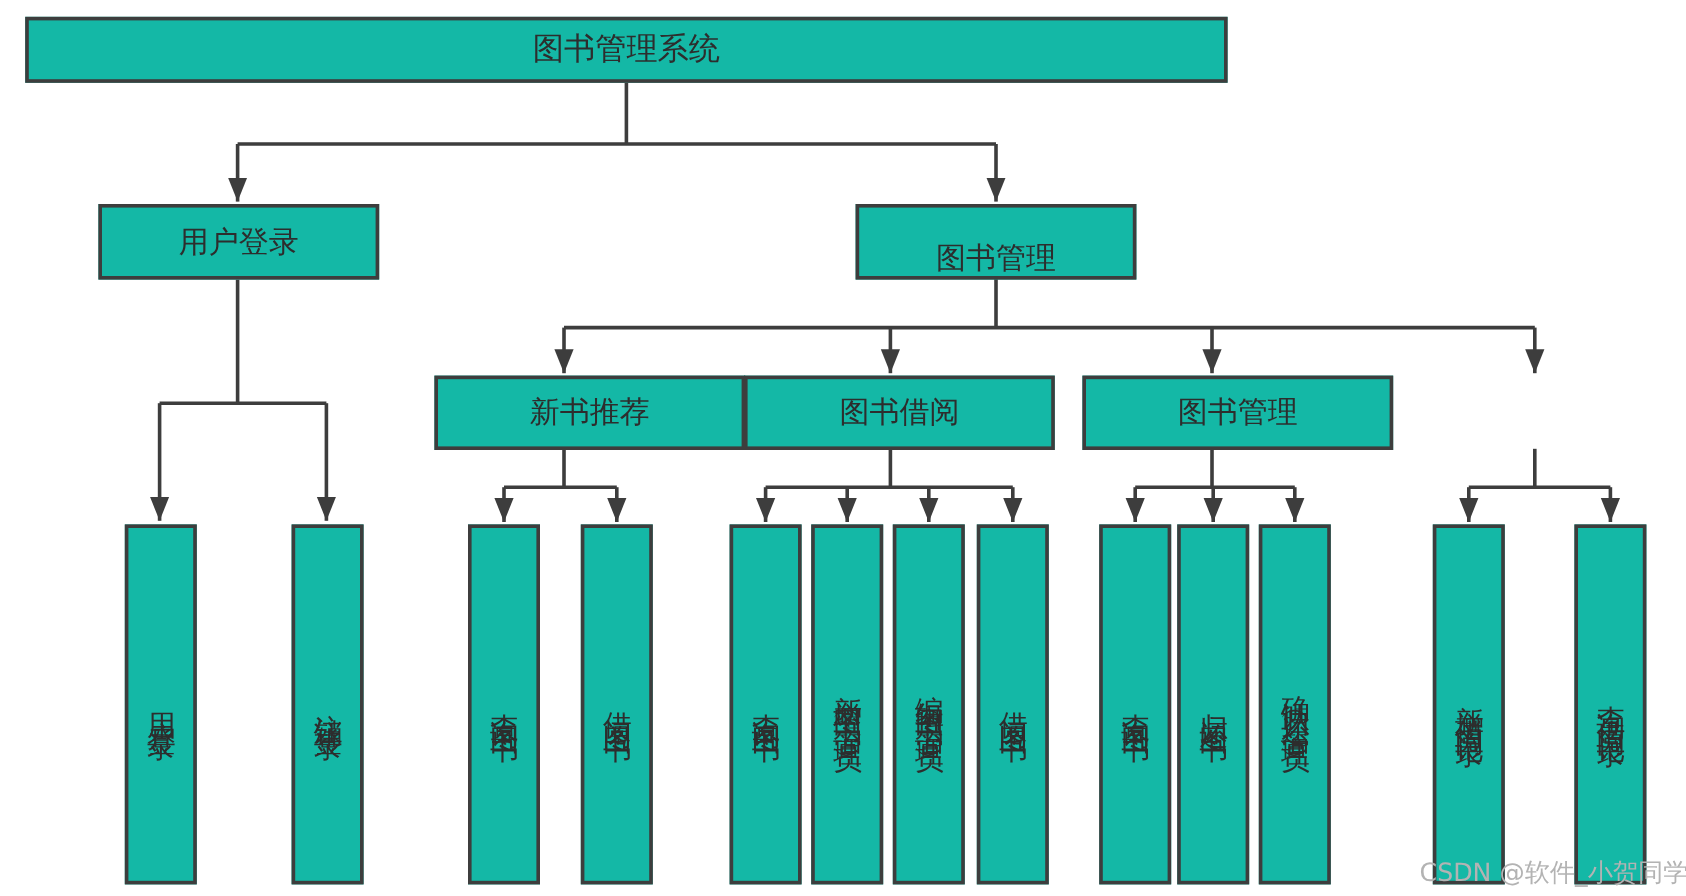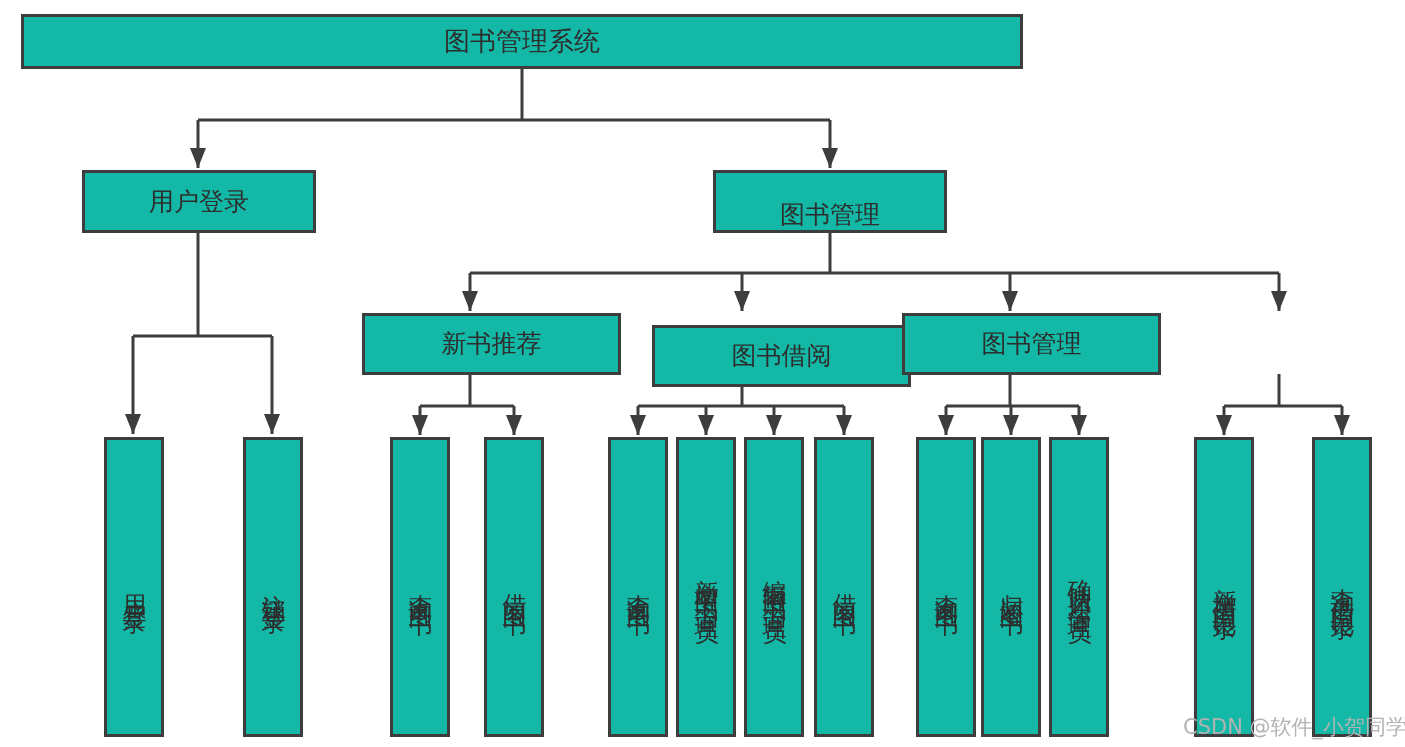--- a/index.html
+++ b/index.html
@@ -107,21 +107,21 @@
   <div class="box lvl2" style="left:82px;">
     <span>用户登录</span>
   </div>
   <div class="box lvl2" style="left:713px;align-items:flex-end;">
     <span>图书管理</span>
   </div>
 
   <div class="box lvl3" style="left:362px;">
     <span>新书推荐</span>
   </div>
-  <div class="box lvl3" style="left:652px;margin-top:12px;">
+  <div class="box lvl3" style="left:620px;">
     <span>图书借阅</span>
   </div>
   <div class="box lvl3" style="left:902px;">
     <span>图书管理</span>
   </div>
 
   <div class="box leaf" style="left:104px;">
     <span>用户登录</span>
   </div>
   <div class="box leaf" style="left:243px;">

